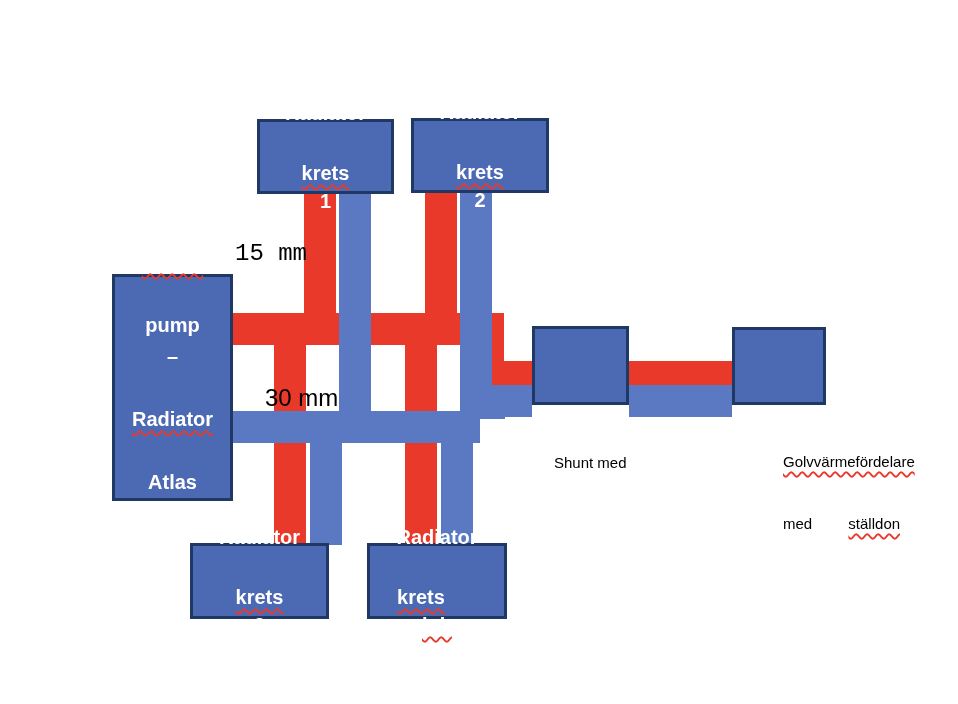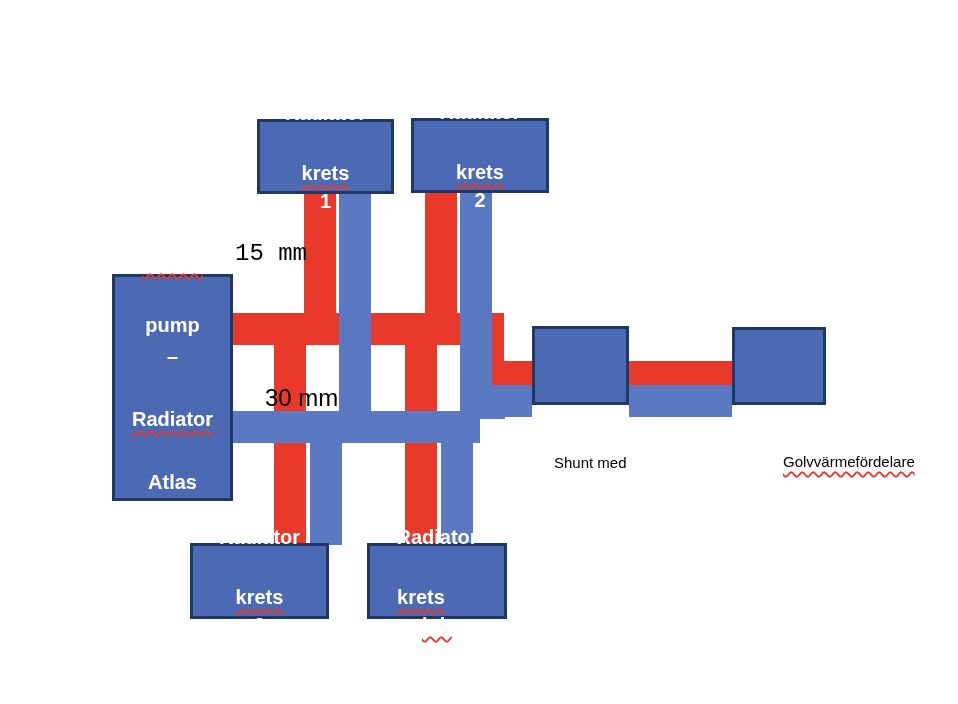--- a/index.html
+++ b/index.html
@@ -114,15 +114,16 @@
   <div class="lbl mm" style="left:187px; top:192px;font-family:Liberation Mono, monospace;">15 mm</div>
 
   <div class="lbl mm" style="left:217px; top:294px;margin-top:42px;">30 mm</div>
 
   <div class="lbl cap" style="left:490px; top:384px;">
     <div>Shunt med</div>
   </div>
 
   <div class="lbl cap" style="left:687px; top:383px;margin-left:16px;">
     <div><span class="sq">Golvvärmefördelare</span></div>
+    <div><span>med </span><span class="sq">ställdon</span></div>
   </div>
 
 </div>
 
 </body></html>

